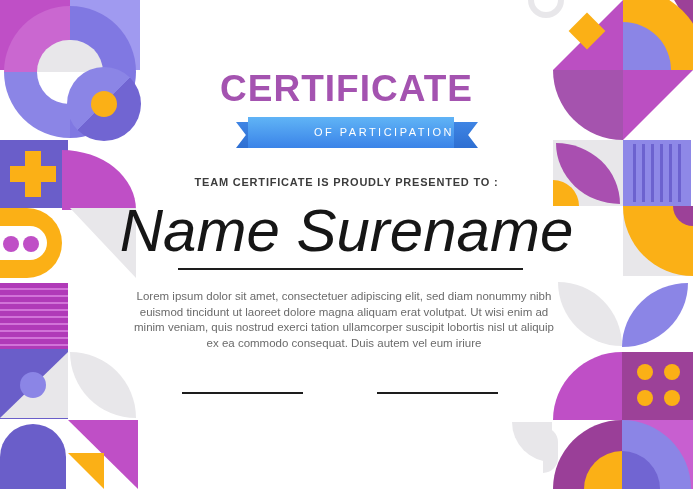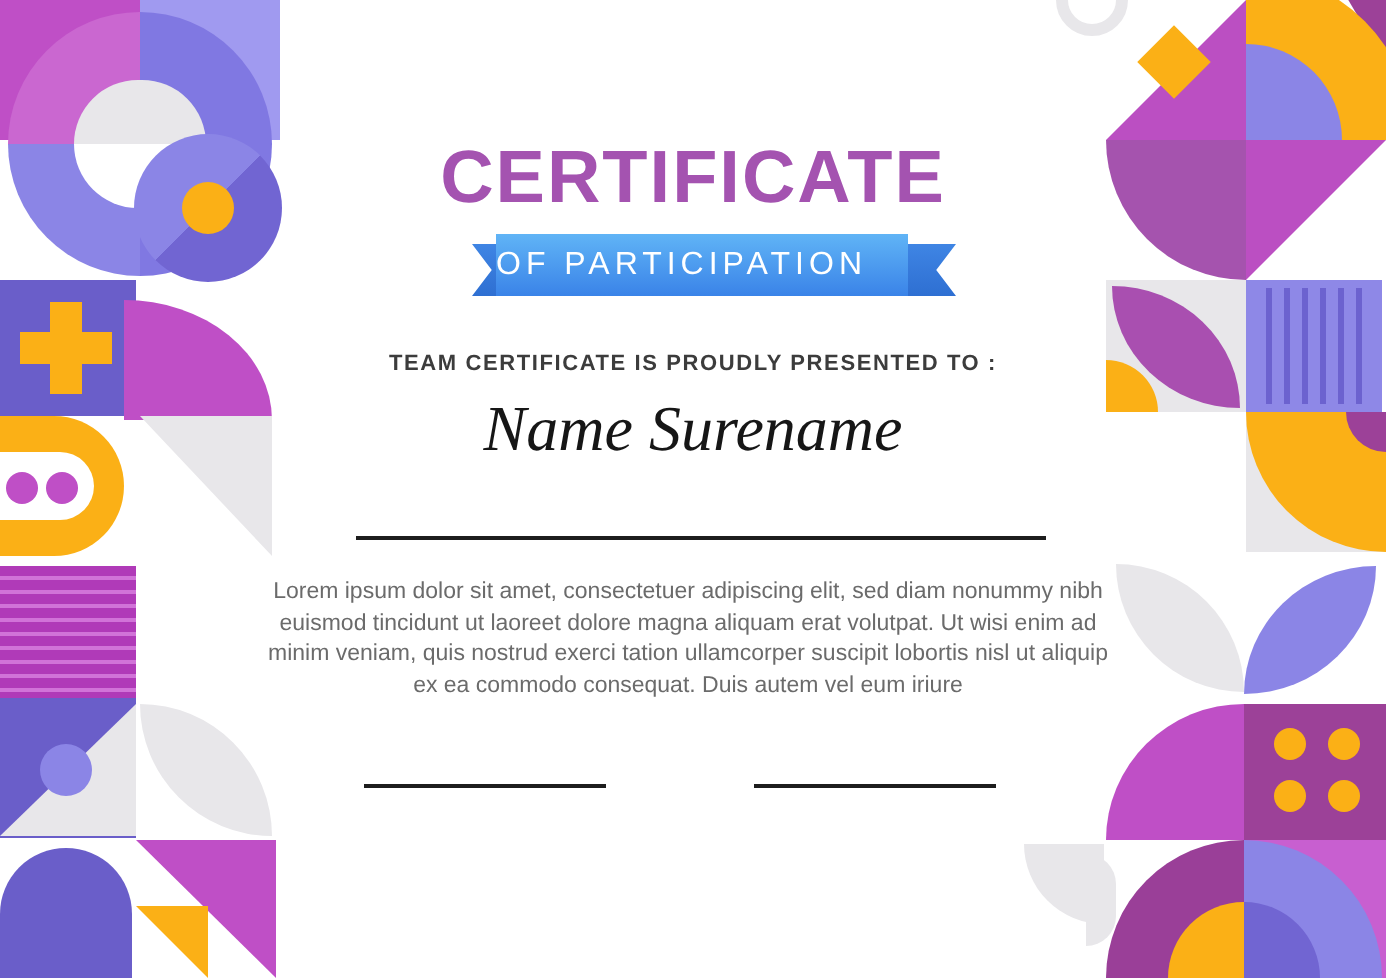--- a/index.html
+++ b/index.html
@@ -32,28 +32,28 @@
   .stripesV{background:repeating-linear-gradient(to right,#8e88e7 0 6px,#6c62cf 6px 9px);border:4px solid #8e88e7}
   .donut{background:linear-gradient(135deg,#8b85e6 50%,#7165d2 50%)}
   .halfTop{border-radius:66px 66px 0 0} .halfBot{border-radius:0 0 66px 66px}
   .archTop{border-radius:33px 33px 0 0}
   .stadR{border-radius:0 23px 23px 0}
 
   .title{left:0;right:0;top:68px;text-align:center;font-size:37px;font-weight:800;
          letter-spacing:1px;color:var(--titleCol)}
   .rib-band{left:248px;top:117px;width:206px;height:31px;
             background:linear-gradient(to bottom,var(--ribA),var(--ribB));
-            color:#fff;font-size:16px;letter-spacing:2.5px;text-align:left;line-height:31px}
+            color:#fff;font-size:11px;letter-spacing:2.5px;text-align:right;line-height:31px}
   .rib-end{top:122px;width:26px;height:26px;background:linear-gradient(to bottom,#3f85e4,var(--ribEnd))}
   .rib-end.left{left:236px;clip-path:polygon(0 0,100% 0,100% 100%,0 100%,38% 50%)}
   .rib-end.right{left:452px;clip-path:polygon(0 0,100% 0,62% 50%,100% 100%,0 100%)}
   .presented{left:0;right:0;top:176px;text-align:center;font-size:11px;font-weight:600;
              letter-spacing:.8px;color:#3c3c3c}
-  .name{left:0;right:0;top:196px;text-align:center;font-family:Liberation Serif, serif;
-        font-style:italic;font-size:32px;color:#161616}
+  .name{left:0;right:0;top:196px;text-align:center;font-family:Liberation Sans, sans-serif;
+        font-style:italic;font-size:60px;color:#161616}
   .divider{left:178px;top:268px;width:345px;height:2px;background:var(--ink)}
   .para{left:127px;top:289px;width:434px;text-align:center;font-size:11.5px;
         line-height:15.5px;color:var(--body)}
   .sig{top:392px;width:121px;text-align:center}
   .sig .line{display:block;width:100%;height:2px;background:var(--ink)}
   .sig .lbl{display:block;margin-top:10px;font-size:11px;font-weight:800;
             letter-spacing:.5px;color:#222}
   .sig.one{left:182px}.sig.two{left:377px}
 </style>
 </head>

